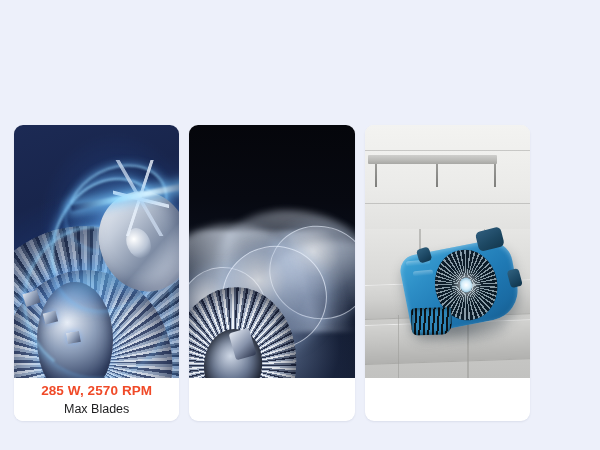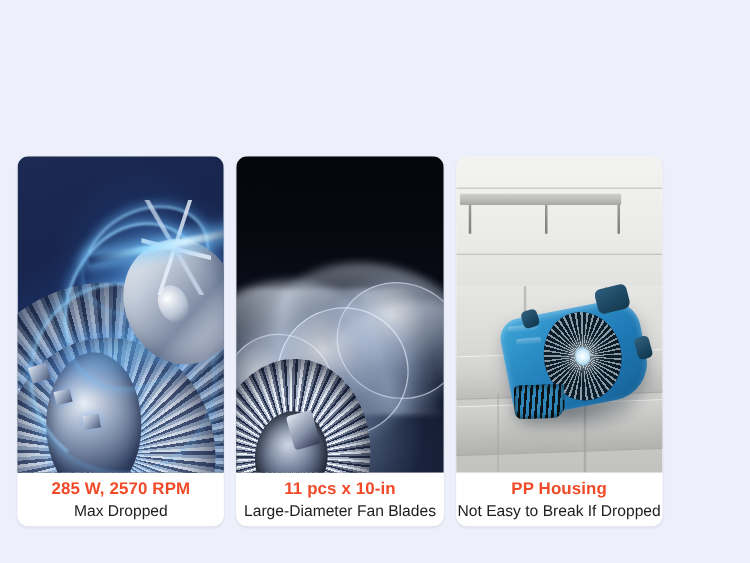--- a/index.html
+++ b/index.html
@@ -450,39 +450,35 @@
         <div class="pm-arc a3"></div>
         <div class="pm-impeller"></div>
         <div class="pm-blades"></div>
         <div class="pm-beam"></div>
         <div class="pm-chip" style="left:6%;  top:66%; width:9%;  height:5%;  transform:rotate(-18deg);"></div>
         <div class="pm-chip" style="left:18%; top:74%; width:8%;  height:4.5%;transform:rotate(-14deg);"></div>
         <div class="pm-chip" style="left:32%; top:82%; width:8%;  height:4.5%;transform:rotate(-10deg);"></div>
       </div>
       <div class="card-caption">
         <div class="cap-primary">285 W,  2570 RPM</div>
-        <div class="cap-secondary">Max Dropped</div>
+        <div class="cap-secondary">Max Blades</div>
       </div>
     </div>
 
     <div class="card">
       <div class="card-photo photo-blades">
         <div class="pb-swirl s1"></div>
         <div class="pb-swirl s2"></div>
         <div class="pb-swirl s3"></div>
         <div class="pb-blade-sweep"></div>
         <div class="pb-disc d3"></div>
         <div class="pb-disc d2"></div>
         <div class="pb-disc d1"></div>
         <div class="pb-hub"></div>
         <div class="pb-hub-pin"></div>
-      </div>
-      <div class="card-caption">
-        <div class="cap-primary">11 pcs x  10-in</div>
-        <div class="cap-secondary">Large-Diameter Fan Blades</div>
       </div>
     </div>
 
     <div class="card">
       <div class="card-photo photo-blower">
         <div class="bl-wall"></div>
         <div class="bl-wall-seam" style="top:10%;"></div>
         <div class="bl-wall-seam" style="top:31%;"></div>
         <div class="bl-bench"></div>
         <div class="bl-leg" style="left:6%;  top:15.5%;"></div>
@@ -500,20 +496,16 @@
           <div class="bl-body"></div>
           <div class="bl-rib" style="left:6%;  top:14%; width:20%; height:6%; transform:rotate(6deg);"></div>
           <div class="bl-rib" style="left:10%; top:26%; width:17%; height:5%; transform:rotate(6deg);"></div>
           <div class="bl-face"></div>
           <div class="bl-vent"></div>
           <div class="bl-handle"></div>
           <div class="bl-knob" style="left:17%; top:2%;  width:11%; height:15%; transform:rotate(-6deg);"></div>
           <div class="bl-knob" style="right:2%; top:44%; width:10%; height:20%; transform:rotate(-4deg);"></div>
         </div>
       </div>
-      <div class="card-caption">
-        <div class="cap-primary">PP Housing</div>
-        <div class="cap-secondary">Not Easy to Break If Dropped</div>
-      </div>
     </div>
 
   </div>
 </div>
 
 </body></html>

